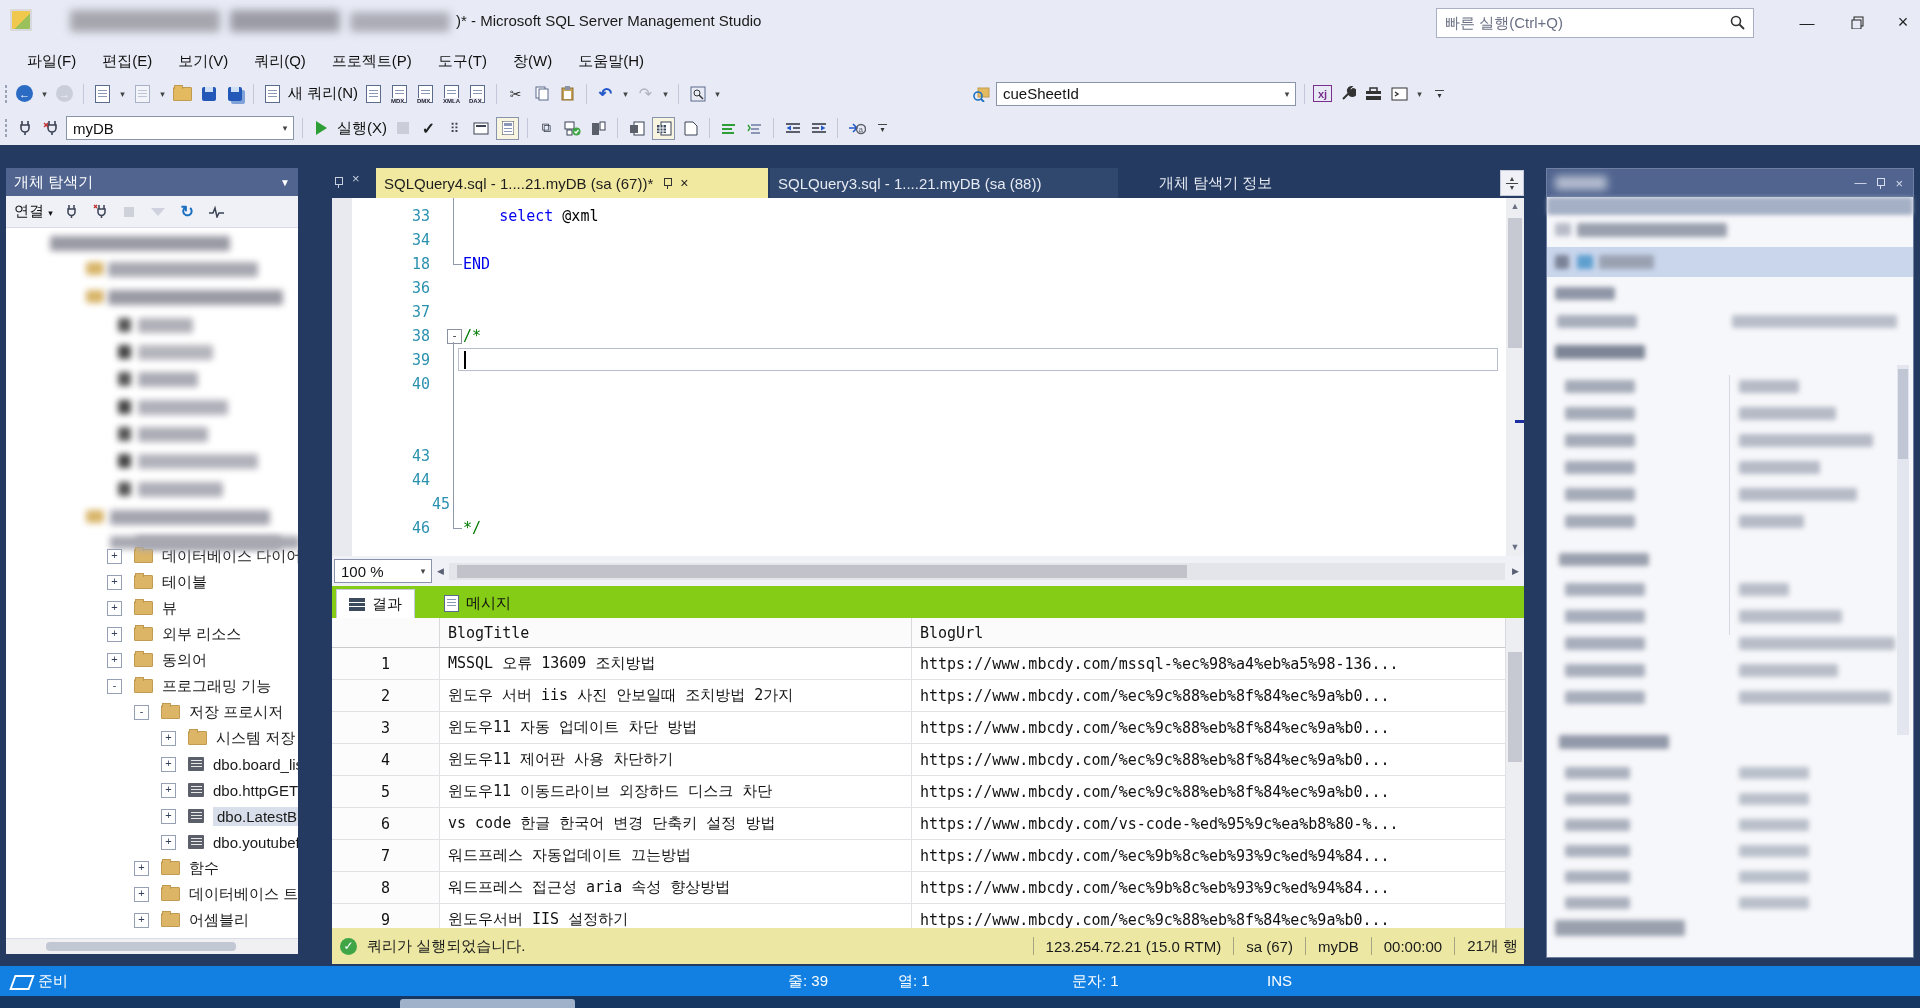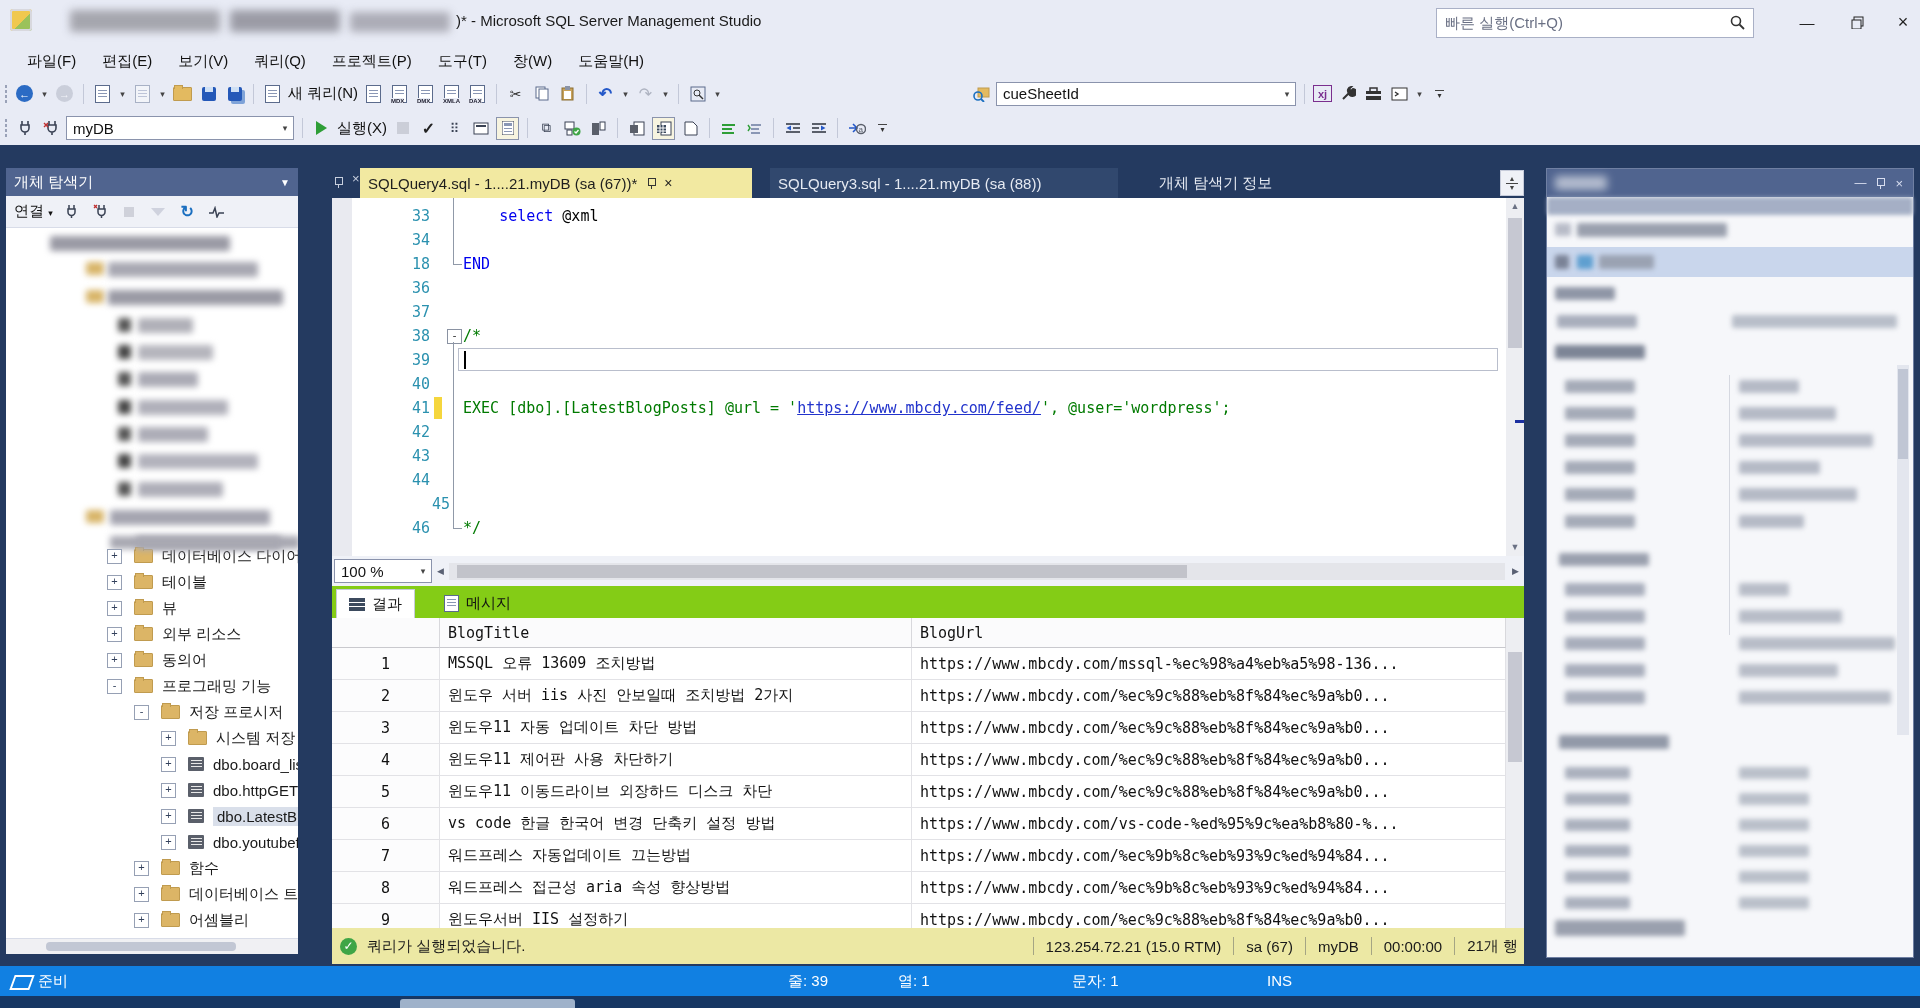--- a/index.html
+++ b/index.html
@@ -594,21 +594,21 @@
           <div style="position: absolute; left: 130px; top: 308px; width: 145px; height: 14px; background: rgb(168, 168, 178); filter: blur(3px); border-radius: 2px;"></div>
         </div>
       <div class="abs" id="oehs">
           <div class="thumb"></div>
         </div>
     </div>
 
     
     <div class="abs" id="egroup">
       <div class="abs" id="tabrow">
-          <div class="etab active" style="left: 28px; width: 392px; text-align: center;">
+          <div class="etab active" style="left: 44px; width: 392px; text-align: center;">
             <span class="lbl">SQLQuery4.sql - 1....21.myDB (sa (67))*</span>
             <span class="tabpin pin" style="color: rgb(51, 51, 51);"></span>
             <span class="tabx">×</span>
           </div>
           <div class="etab inactive" style="left: 438px; width: 348px;">
             <span class="lbl">SQLQuery3.sql - 1....21.myDB (sa (88))</span>
           </div>
           <div class="etab plain" style="left: 819px; width: 150px;">
             <span class="lbl">개체 탐색기 정보</span>
           </div>
@@ -623,22 +623,20 @@
         <div class="abs" id="glyphmargin"></div>
         <div class="abs" id="elines" style="left:0;top:0;width:1174px;height:358px;">
             <div class="eline" style="top: 6px;"><span class="lnum">33</span><span class="codetxt"><span class="seg-pl">    </span><span class="seg-kw">select</span><span class="seg-pl"> @xml</span></span></div>
             <div class="eline" style="top: 30px;"><span class="lnum">34</span><span class="codetxt"></span></div>
             <div class="eline" style="top: 54px;"><span class="lnum">18</span><span class="codetxt"><span class="seg-kw">END</span></span></div>
             <div class="eline" style="top: 78px;"><span class="lnum">36</span><span class="codetxt"></span></div>
             <div class="eline" style="top: 102px;"><span class="lnum">37</span><span class="codetxt"></span></div>
             <div class="eline" style="top: 126px;"><span class="lnum">38</span><div class="foldbox">-</div><span class="codetxt"><span class="seg-cm">/*</span></span></div>
             <div class="eline" style="top: 150px;"><span class="lnum">39</span><div class="curline"></div><div id="ecaret" style="top: 3px;"></div><span class="codetxt"></span></div>
             <div class="eline" style="top: 174px;"><span class="lnum">40</span><span class="codetxt"></span></div>
-            <div class="eline" style="top: 198px;"><span class="lnum">41</span><div class="changebar"></div><span class="codetxt"><span class="seg-cm">EXEC [dbo].[LatestBlogPosts] @url = '</span><span class="seg-url">https://www.mbcdy.com/feed/</span><span class="seg-cm">', @user='wordpress';</span></span></div>
-            <div class="eline" style="top: 222px;"><span class="lnum">42</span><span class="codetxt"></span></div>
             <div class="eline" style="top: 246px;"><span class="lnum">43</span><span class="codetxt"></span></div>
             <div class="eline" style="top: 270px;"><span class="lnum">44</span><span class="codetxt"></span></div>
             <div class="eline" style="top: 294px; margin-left: 20px;"><span class="lnum">45</span><span class="codetxt"></span></div>
             <div class="eline" style="top: 318px;"><span class="lnum">46</span><span class="codetxt"><span class="seg-cm">*/</span></span></div>
             <div class="outline" style="left: 121px; top: 0px; height: 66px;"></div>
             <div class="outline" style="left: 121px; top: 144px; height: 186px;"></div>
           </div>
       </div>
       <div class="abs" id="evs">
         <span class="arr" style="top:0;">▲</span>

